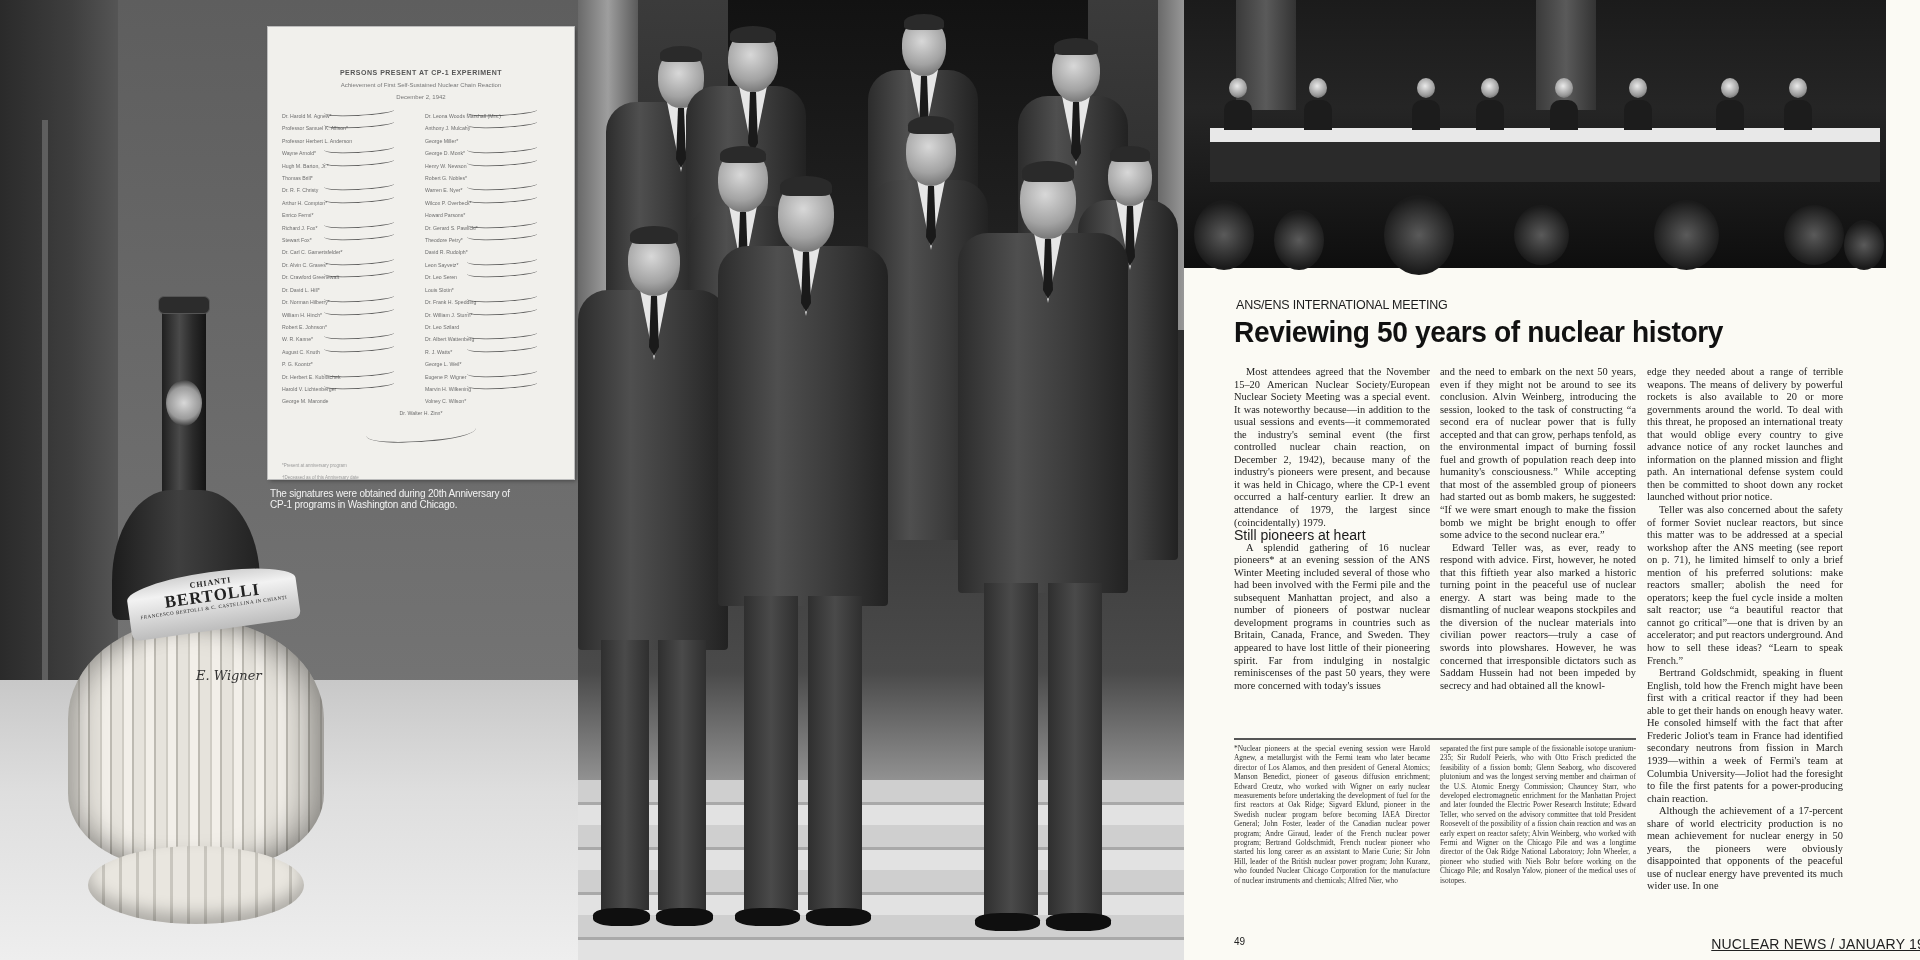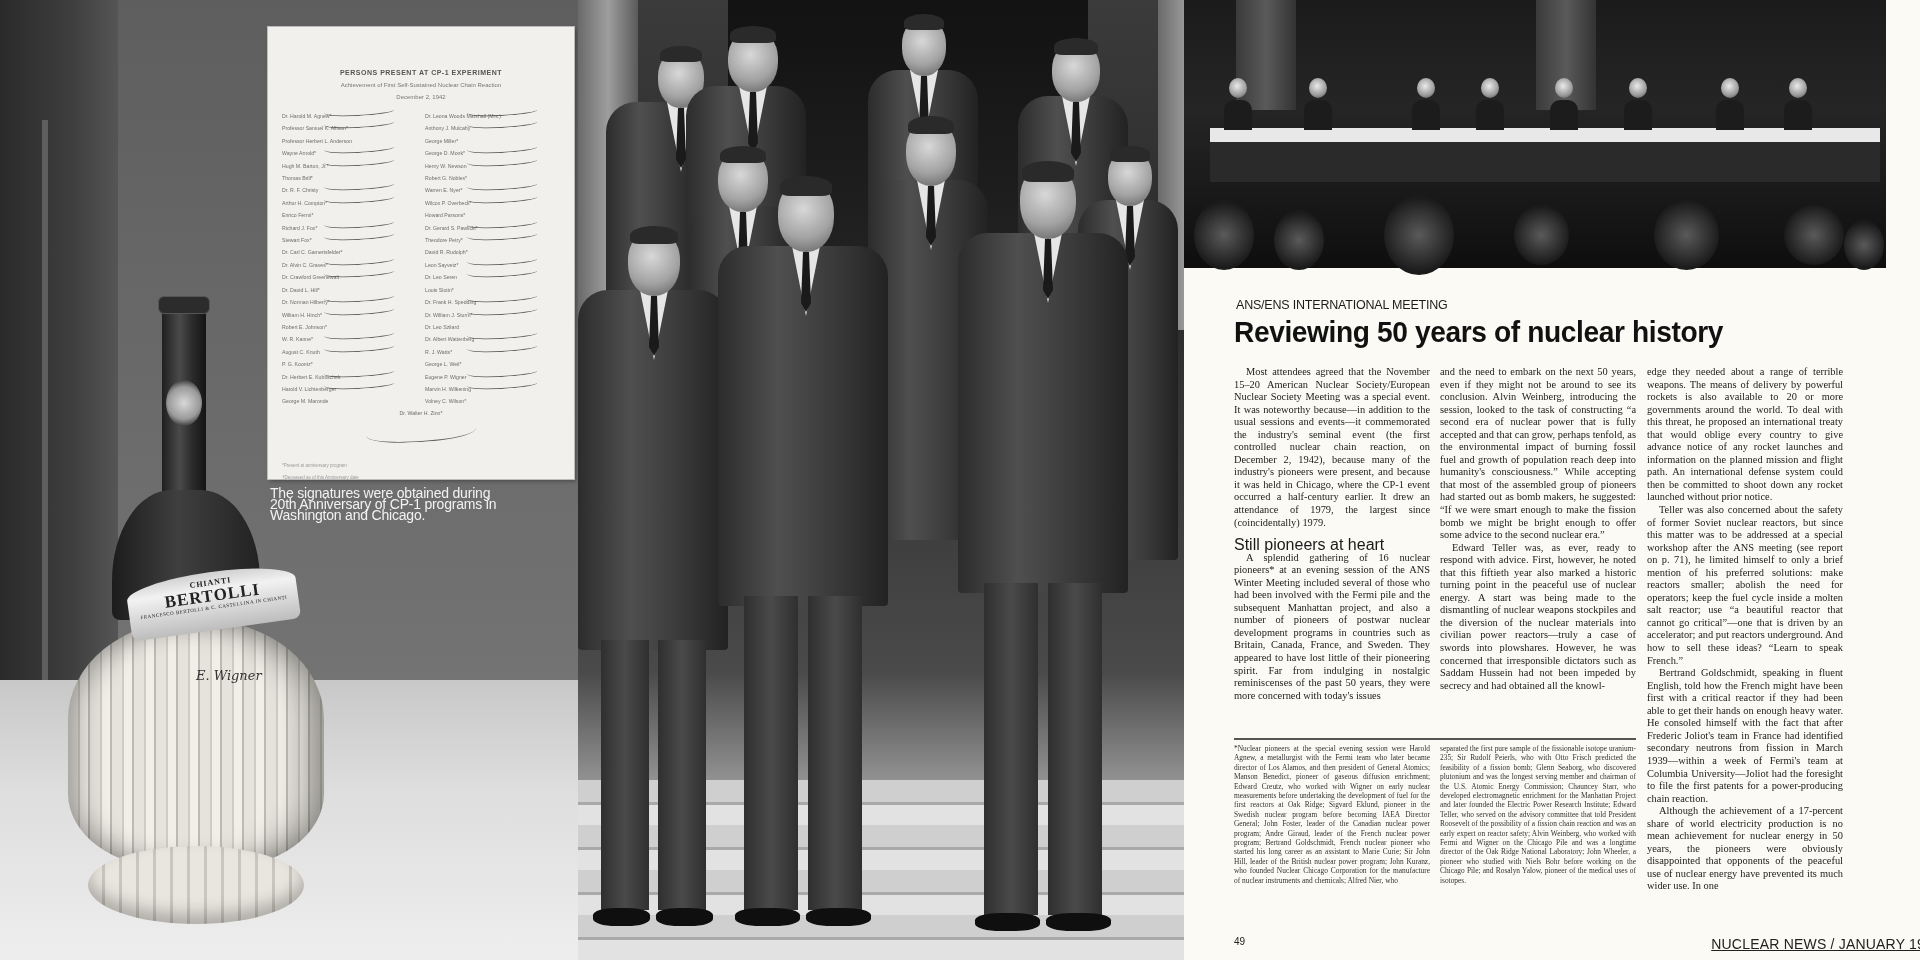--- a/index.html
+++ b/index.html
@@ -31,21 +31,21 @@
   .sheet-date { text-align:center; font-size:6px; margin-top:6px; color:#777; }
   .sheet-cols { display:flex; gap:8px; margin-top:10px; }
   .sheet-col { flex:1; }
   .sheet-name { font-size:5.2px; line-height:12.4px; white-space:nowrap; color:#6e6e6e; position:relative; }
   .sheet-name .sig { position:absolute; left:42px; top:-3px; width:70px; height:9px; border-bottom:1px solid #333; transform:rotate(-4deg); border-radius:0 0 40% 60%; opacity:.75; }
   .sheet-extra { font-size:5.2px; text-align:center; margin-top:2px; color:#6e6e6e; }
   .sheet-bigsig { margin:4px auto 0; width:110px; height:22px; border-bottom:1.5px solid #444; border-radius:0 0 50% 40%; transform:rotate(-3deg); opacity:.8; }
   .sheet-foot { font-size:4.5px; color:#9a9a9a; margin-top:18px; line-height:12px; }
   .caption {
     position:absolute; left:270px; top:488px; width:240px; font-family:"Liberation Sans", sans-serif;
-    font-size:14px; line-height:11px; color:#f2f2f2; letter-spacing:-.2px;
+    font-size:10px; line-height:11px; color:#f2f2f2; letter-spacing:-.2px;
   }
   
   .bottle-neck {
     position:absolute; left:162px; top:298px; width:44px; height:200px;
     background:linear-gradient(90deg,#1f1f1f,#4a4a4a 40%,#2a2a2a 70%,#141414);
     border-radius:10px 10px 0 0;
   }
   .bottle-cap { position:absolute; left:158px; top:296px; width:52px; height:18px; background:#2c2c2c; border-radius:6px; border:1px solid #555; }
   .bottle-seal { position:absolute; left:166px; top:380px; width:36px; height:46px; background:radial-gradient(circle,#d8d8d8 0,#9a9a9a 55%,#3a3a3a 80%); border-radius:50%; }
   .bottle-shoulder {
@@ -116,21 +116,21 @@
   }
   .col {
     position:absolute; top:366px; width:196px; font-size:10.4px; line-height:12.55px; color:#222;
     text-align:justify; hyphens:manual;
   }
   .col p { text-indent:12px; }
   .col p.noindent { text-indent:0; }
   .col1 { left:50px; }
   .col2 { left:256px; }
   .col3 { left:463px; }
-  .subhead { font-family:"Liberation Sans", sans-serif; font-size:16px; margin-top:10px; color:#1a1a1a; text-indent:0 !important; }
+  .subhead { font-family:"Liberation Sans", sans-serif; font-size:14px; color:#1a1a1a; text-indent:0 !important; }
   .rule { position:absolute; left:50px; top:738px; width:402px; height:2px; background:#555; }
   .footnote {
     position:absolute; top:744px; width:196px; font-size:7.4px; line-height:9.4px; color:#333; text-align:justify;
   }
   .fn1 { left:50px; }
   .fn2 { left:256px; }
   .folio-left { position:absolute; left:50px; top:936px; font-family:"Liberation Sans", sans-serif; font-size:10px; color:#222; }
   .folio-right { position:absolute; right:44px; top:936px; font-family:"Liberation Sans", sans-serif; font-size:14px; color:#222; letter-spacing:.2px;text-decoration:underline; }
 </style>
 </head>

